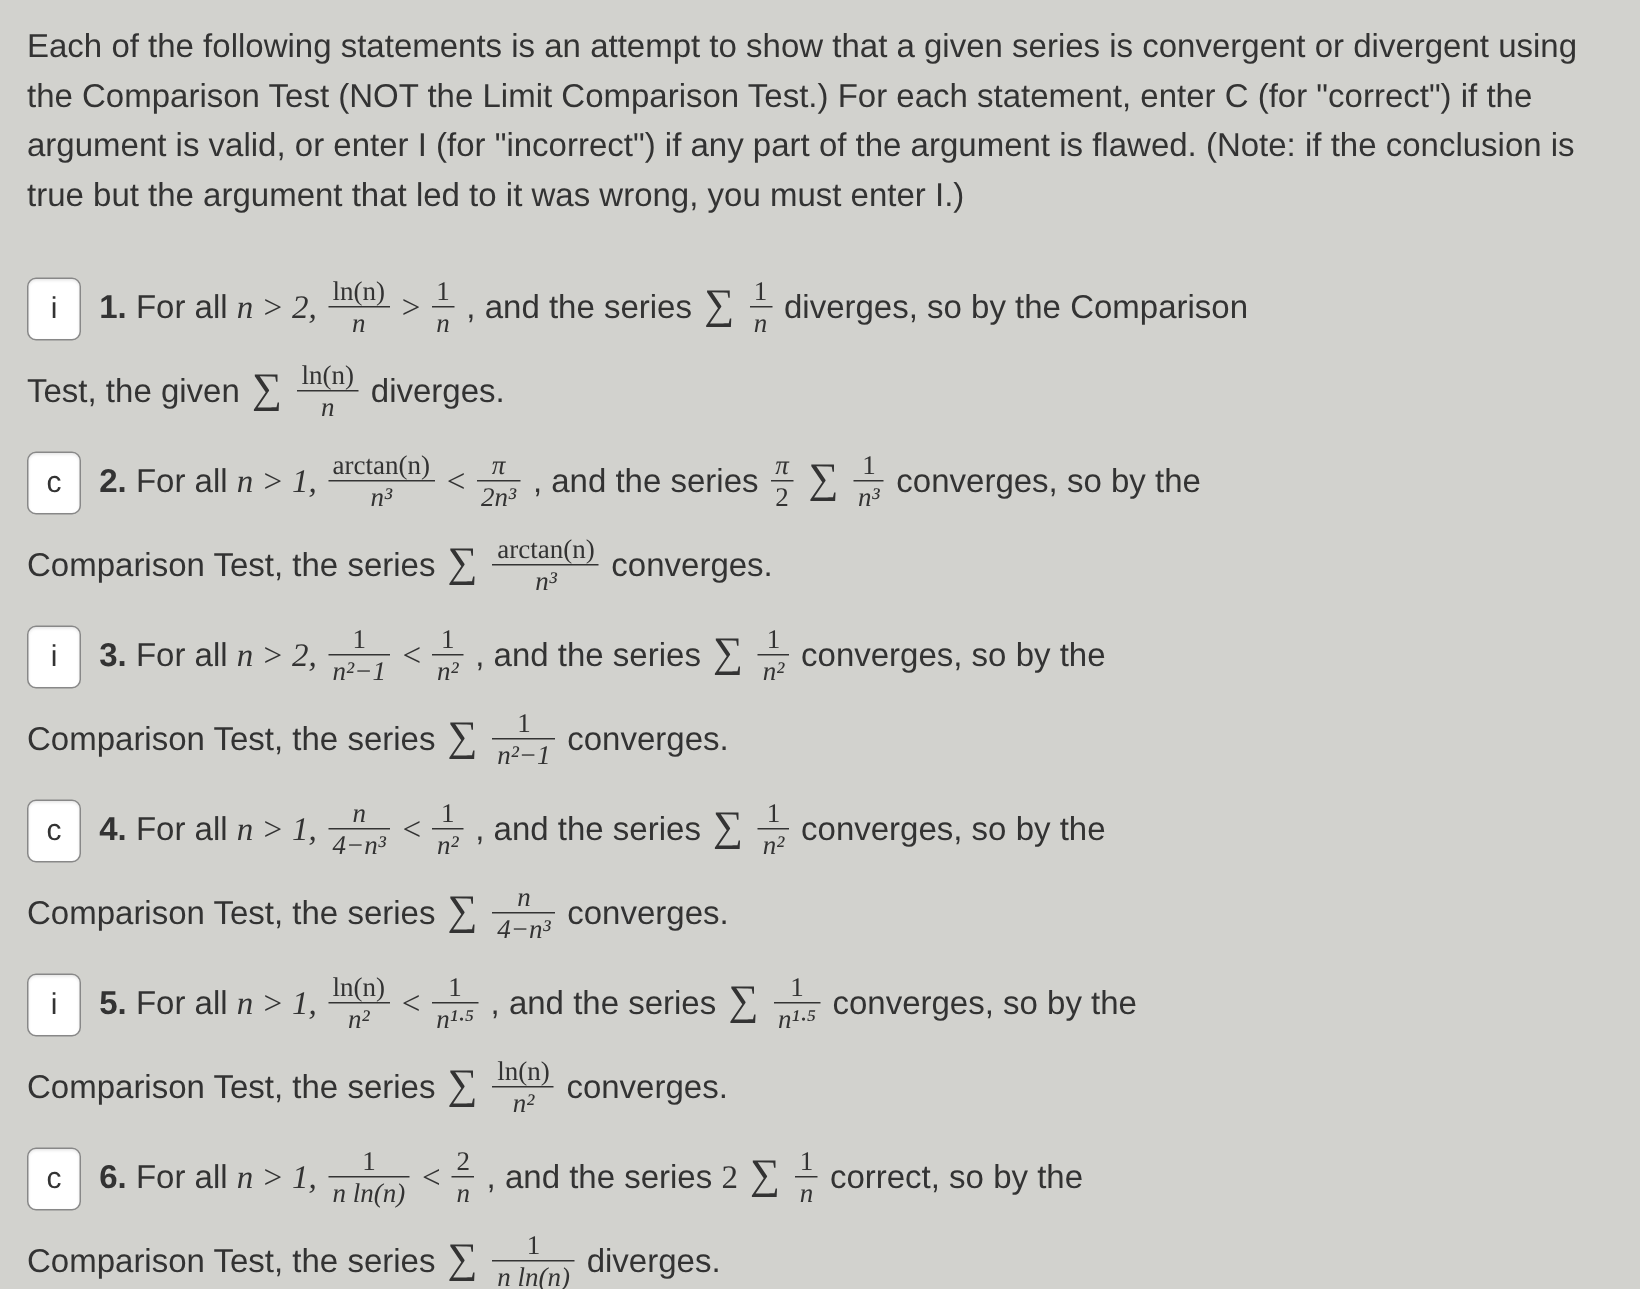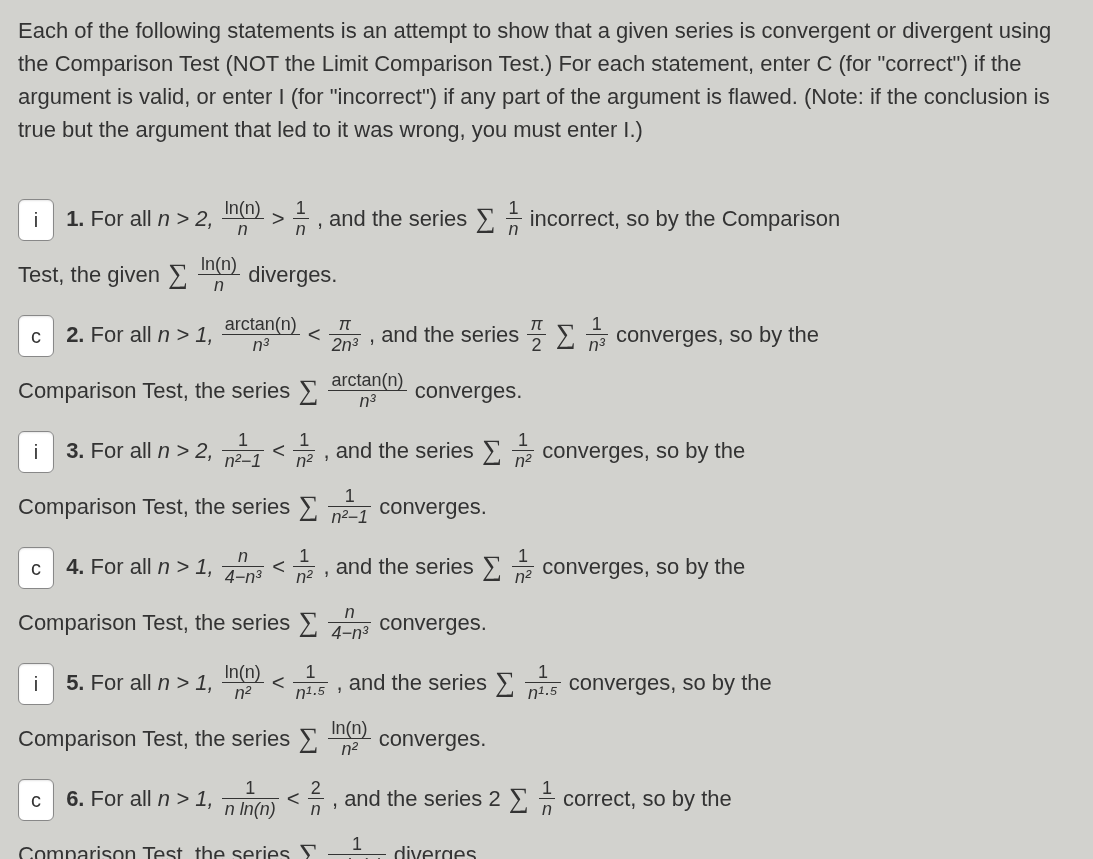--- a/index.html
+++ b/index.html
@@ -9,21 +9,21 @@
     font-family: Arial, Helvetica, sans-serif;
     color: #333;
     width: 1093px;
   }
   .page {
     padding: 14px 18px 18px 18px;
     font-size: 22px;
     line-height: 1.5;
   }
   .intro {
-    margin-bottom: 46px;
+    margin-bottom: 32px;
   }
   .qblock {
     margin-bottom: 4px;
   }
   .qline {
     display: block;
     line-height: 2.0;
   }
   .ansbox {
     display: inline-block;
@@ -37,21 +37,21 @@
     font-size: 20px;
     color: #333;
     margin-right: 6px;
     padding: 0;
     box-shadow: inset 0 1px 2px rgba(0,0,0,0.1);
   }
   .bold {
     font-weight: bold;
   }
   .math {
-    font-family: Liberation Sans, sans-serif;
+    font-family: Liberation Serif, serif;
   }
   .mi { font-style: italic; }
   .frac {
     display: inline-block;
     vertical-align: middle;
     text-align: center;
     font-size: 18px;
     line-height: 1.0;
     margin: 0 2px;
     position: relative;
@@ -88,21 +88,21 @@
       <input class="ansbox" value="i" style="">
       <span class="bold">1.</span>
       <span>For all </span>
       <span class="math mi">n &gt; 2, </span>
       <span class="frac math"><span class="num">ln(n)</span><span class="den mi">n</span></span>
       <span class="math"> &gt; </span>
       <span class="frac math"><span class="num">1</span><span class="den mi">n</span></span>
       <span>, and the series </span>
       <span class="sum">∑</span>
       <span class="frac math"><span class="num">1</span><span class="den mi">n</span></span>
-      <span> incorrect, so by the Comparison</span>
+      <span> diverges, so by the Comparison</span>
     </span>
     <span class="qline">
       <span>Test, the given </span>
       <span class="sum">∑</span>
       <span class="frac math"><span class="num">ln(n)</span><span class="den mi">n</span></span>
       <span> diverges.</span>
     </span>
   </div>
 
   <div class="qblock">

